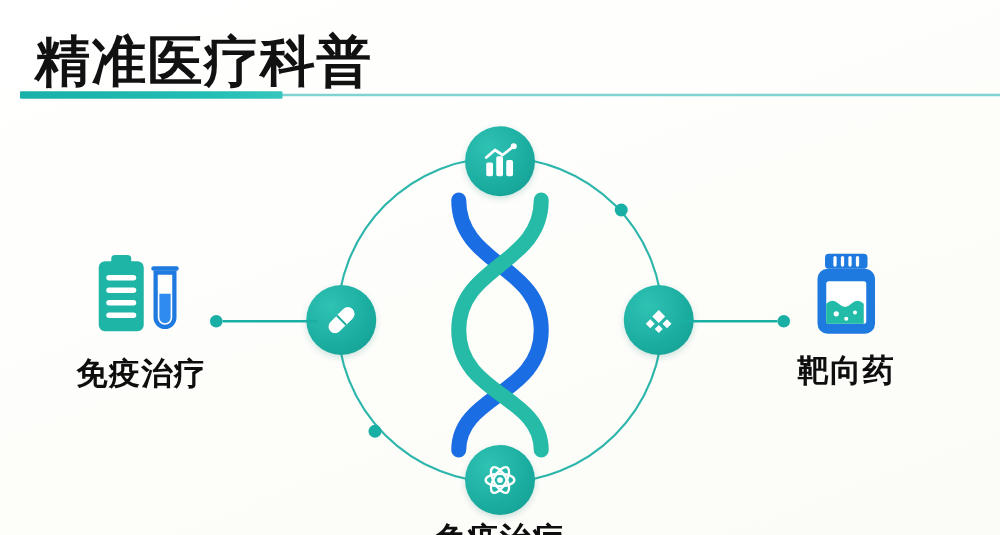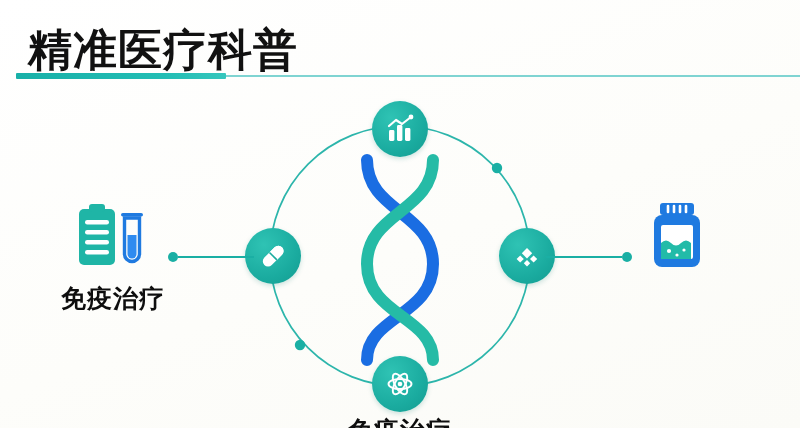--- a/index.html
+++ b/index.html
@@ -301,16 +301,17 @@
 
           <rect x="14" y="16" width="46" height="52" rx="8" fill="#1f7ae0"></rect>
           <rect x="21" y="26" width="32" height="34" rx="2" fill="#ffffff"></rect>
 
           <path d="M21,44 q5,-5 10,0 t10,0 t10,0 v16 H21 Z" fill="#22bba8"></path>
           <circle cx="29" cy="52" r="2.1" fill="#ffffff"></circle>
           <circle cx="37" cy="56" r="1.6" fill="#ffffff"></circle>
           <circle cx="44" cy="51" r="1.6" fill="#ffffff"></circle>
         </svg>
       </div>
+      <div class="side-label">靶向药</div>
     </div>
 
   </div>
 </div>
 
 </body></html>

